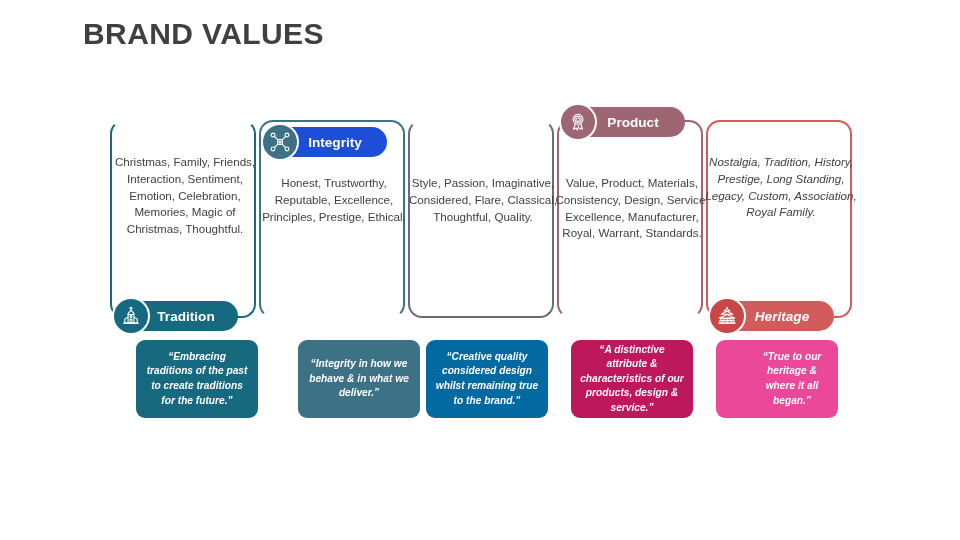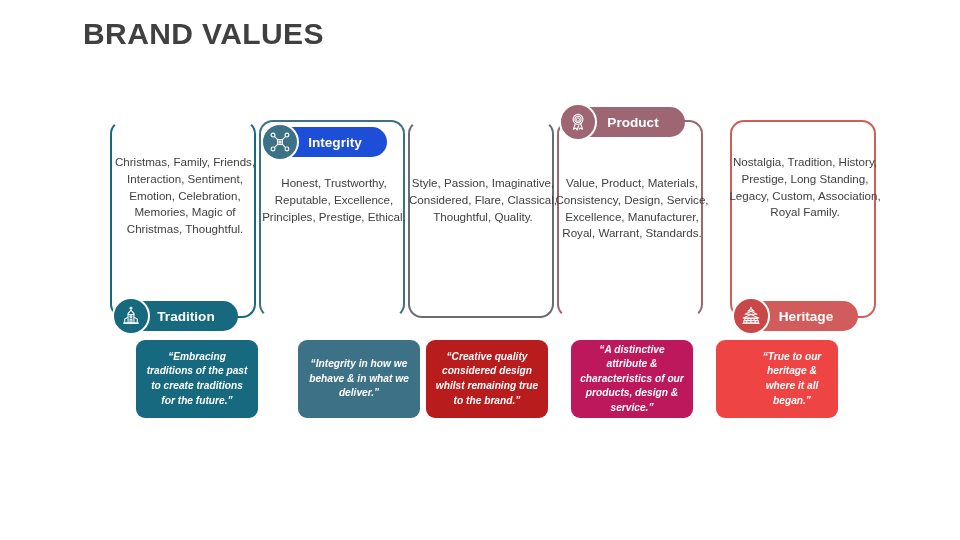--- a/index.html
+++ b/index.html
@@ -190,21 +190,21 @@
             <circle cx="12" cy="9.1" r="5.4"></circle>
             <circle cx="12" cy="9.1" r="3.4"></circle>
             <path d="m12 6.9.74 1.5 1.66.24-1.2 1.17.28 1.65L12 10.7l-1.48.76.28-1.65-1.2-1.17 1.66-.24z" stroke-width="0.85"></path>
             <path d="M9.1 13.6 7.1 19.9l2.7-1.3 1.3 2.1 1.9-5.1M14.9 13.6l2 6.3-2.7-1.3-.9 1.5" stroke-linejoin="round"></path>
           </svg>
         </div>
         <span class="pill-text">Product</span>
       </div>
     </div>
 
-    <div class="value-card" style="left:620px; border:2.2px solid #d25c5c;">
+    <div class="value-card" style="left:596px; border:2.2px solid #d25c5c;font-style:italic;">
       <div class="card-text top-aligned">Nostalgia, Tradition, History, Prestige, Long Standing, Legacy, Custom, Association, Royal Family.</div>
       <div class="label-pill" style="left:2px; bottom:-15px; background:#d25c5c;">
         <div class="pill-badge" style="background:#c94747;">
           <svg width="22" height="22" viewBox="0 0 24 24" fill="none" stroke="#ffffff" stroke-width="1.1">
             <path d="M12 2.4v1.5" stroke-linecap="round"></path>
             <path d="M12 3.9 8.5 6.6h7z" stroke-linejoin="round"></path>
             <path d="M12 6.9 5.6 10.1h12.8z" stroke-linejoin="round"></path>
             <path d="M12 10.5 3.4 14.2h17.2z" stroke-linejoin="round"></path>
             <rect x="5.2" y="14.6" width="13.6" height="2.2"></rect>
             <rect x="4.1" y="17.2" width="15.8" height="2.3"></rect>
@@ -221,27 +221,27 @@
   <div id="quotes-row">
 
     <div class="quote-box" style="left:0px; background:#16697f;">
       <div class="qtext">“Embracing traditions of the past to create traditions for the future.”</div>
     </div>
 
     <div class="quote-box" style="left:162px; background:#3d7286;">
       <div class="qtext">“Integrity in how we behave &amp; in what we deliver.”</div>
     </div>
 
-    <div class="quote-box" style="left:290px; background:#b91c1c;">
+    <div class="quote-box" style="left:290px; background:#0369a1;">
       <div class="qtext">“Creative quality considered design whilst remaining true to the brand.”</div>
     </div>
 
     <div class="quote-box" style="left:435px; background:#be185d;">
       <div class="qtext">“A distinctive attribute &amp; characteristics of our products, design &amp; service.”</div>
     </div>
 
-    <div class="quote-box" style="left:580px; background:#ef4444;padding-left:39px;">
+    <div class="quote-box" style="left:580px; background:#ec4899;padding-left:39px;">
       <div class="qtext">“True to our heritage &amp; where it all began.”</div>
     </div>
 
   </div>
 
 </div>
 
 </body></html>

